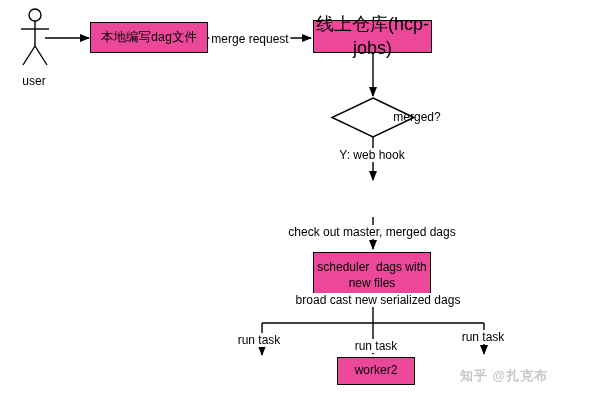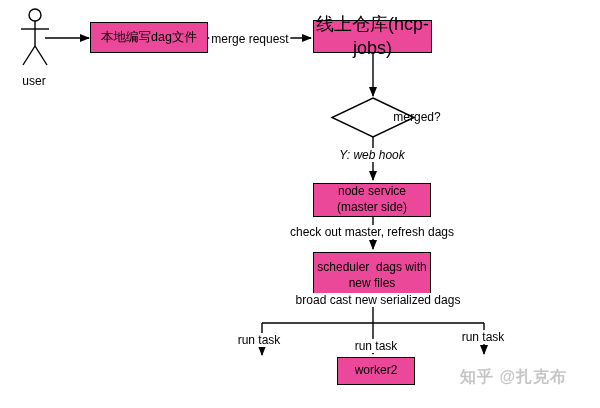--- a/index.html
+++ b/index.html
@@ -51,30 +51,30 @@
     transform: translate(-50%, -50%);
     background: #ffffff;
     padding: 0 2px;
     font-size: 12px;
     color: #000000;
     white-space: nowrap;
     z-index: 2;
   }
   #lbl-user        { left: 34px;  top: 81px;  background: transparent; }
   #lbl-merge-req   { left: 250px; top: 39px; }
-  #lbl-webhook     { left: 372px; top: 155px; font-style: italic; }
+  #lbl-webhook     { left: 372px; top: 155px; }
   #lbl-checkout    { left: 372px; top: 232px; }
   #lbl-broadcast   { left: 378px; top: 300px; }
   #lbl-runtask-1   { left: 259px; top: 340px; }
   #lbl-runtask-2   { left: 376px; top: 346px; }
   #lbl-runtask-3   { left: 483px; top: 337px; }
   .watermark {
     position: absolute;
     left: 460px; top: 367px;
-    font-size: 16px;
+    font-size: 13px;
     letter-spacing: 1px;
     white-space: nowrap;
     z-index: 5;
     font-weight: bold;
   }
   svg .stroke { stroke: #000000; stroke-width: 1.4; fill: none; }
 </style>
 </head>
 <body>
 
@@ -110,31 +110,29 @@
 
     <path class="stroke" d="M373,286 V323"></path>
     <path class="stroke" d="M262,323 H484"></path>
     <path class="stroke" d="M262,323 V355" marker-end="url(#arrow)"></path>
     <path class="stroke" d="M373,323 V354" marker-end="url(#arrow)"></path>
     <path class="stroke" d="M484,323 V354" marker-end="url(#arrow)"></path>
   </svg>
 
   <div class="node" id="node-local-dag">本地编写dag文件</div>
   <div class="node" id="node-repo">线上仓库(hcp-jobs)</div>
-  <div class="node" id="node-service">node service
-(master side)</div>
   <div class="node" id="node-scheduler">scheduler  dags with
 new files</div>
   <div class="node" id="node-worker2">worker2</div>
 
   <div class="diamond-label">merged?</div>
 
   <div class="edge-label" id="lbl-user">user</div>
   <div class="edge-label" id="lbl-merge-req">merge request</div>
   <div class="edge-label" id="lbl-webhook">Y: web hook</div>
-  <div class="edge-label" id="lbl-checkout">check out master, refresh dags</div>
+  <div class="edge-label" id="lbl-checkout">check out master, merged dags</div>
   <div class="edge-label" id="lbl-broadcast">broad cast new serialized dags</div>
   <div class="edge-label" id="lbl-runtask-1">run task</div>
   <div class="edge-label" id="lbl-runtask-2">run task</div>
   <div class="edge-label" id="lbl-runtask-3">run task</div>
 
   <div class="watermark" style="color: rgb(198, 198, 198);">知乎 @扎克布</div>
 </div>
 
 </body></html>

